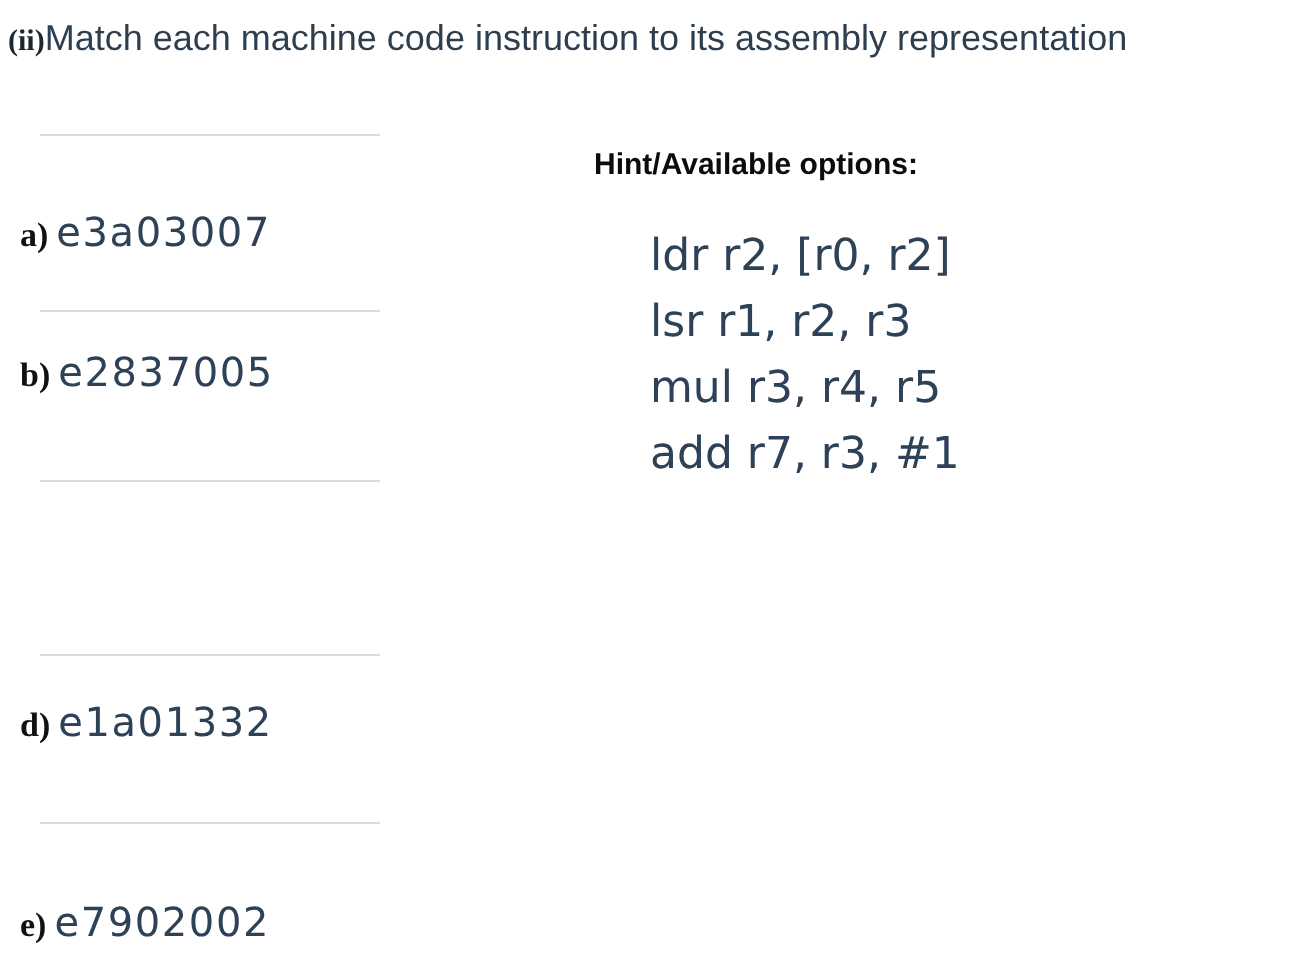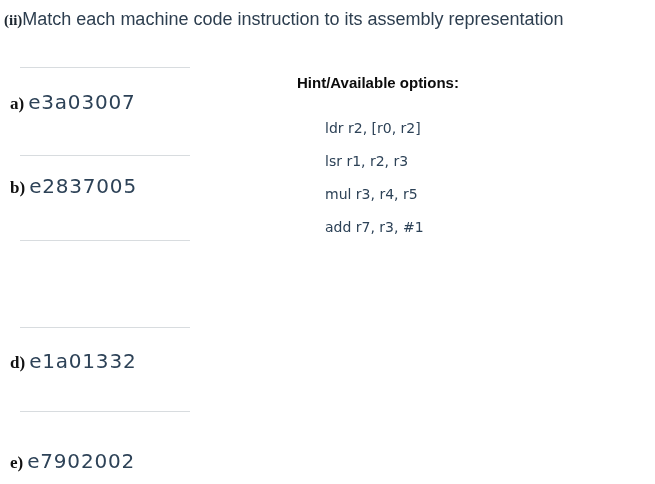--- a/index.html
+++ b/index.html
@@ -73,39 +73,39 @@
   .options {
     position: absolute;
     left: 325px;
     top: 112px;
     margin: 0;
     padding: 0;
     list-style: none;
   }
   .options li {
     font-family: "DejaVu Sans", sans-serif;
-    font-size: 14px;
+    font-size: 22px;
     color: #2d4257;
     height: 33px;
     line-height: 33px;
     white-space: nowrap;
   }
 </style>
 </head>
 <body>
 
 <div id="page">
 
   <div class="title">
     <span class="roman">(ii)</span><span class="title-text">Match each machine code instruction to its assembly representation</span>
   </div>
 
   <div class="sep" style="top:67px"></div>
 
-  <div class="q-row" style="top:89px">
+  <div class="q-row" style="top:103px">
     <span class="q-label">a)</span><span class="q-code">e3a03007</span>
   </div>
 
   <div class="sep" style="top:155px"></div>
 
   <div class="q-row" style="top:173px">
     <span class="q-label">b)</span><span class="q-code">e2837005</span>
   </div>
 
   <div class="sep" style="top:240px"></div>

